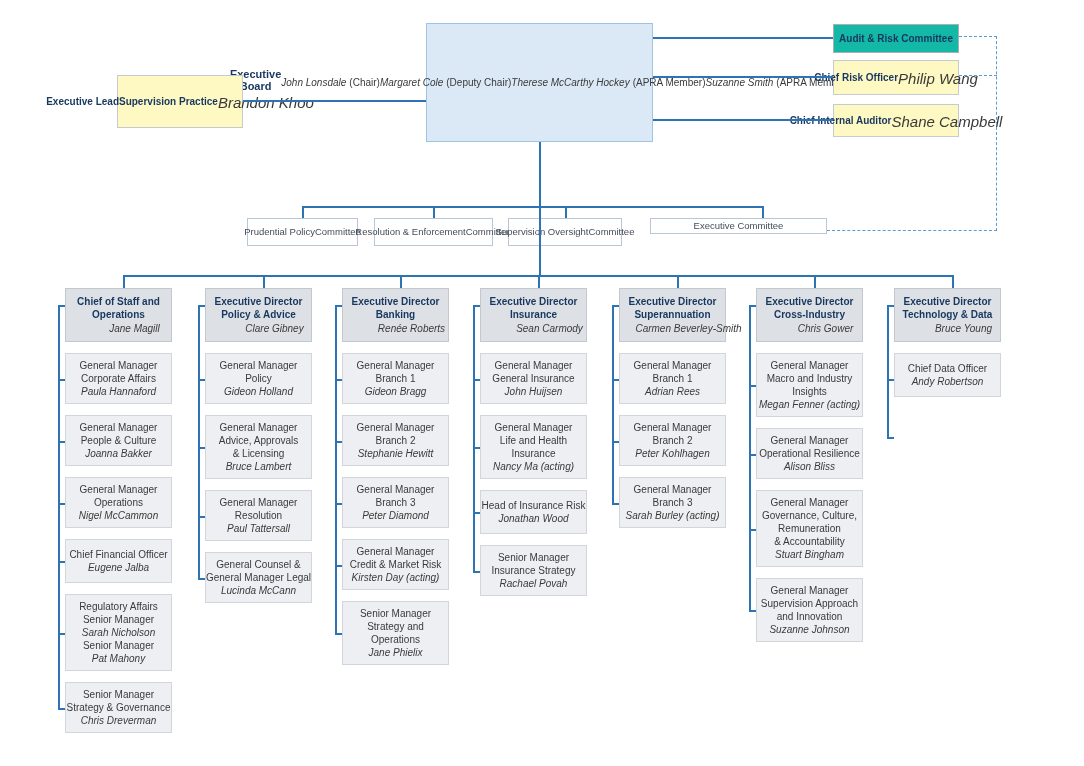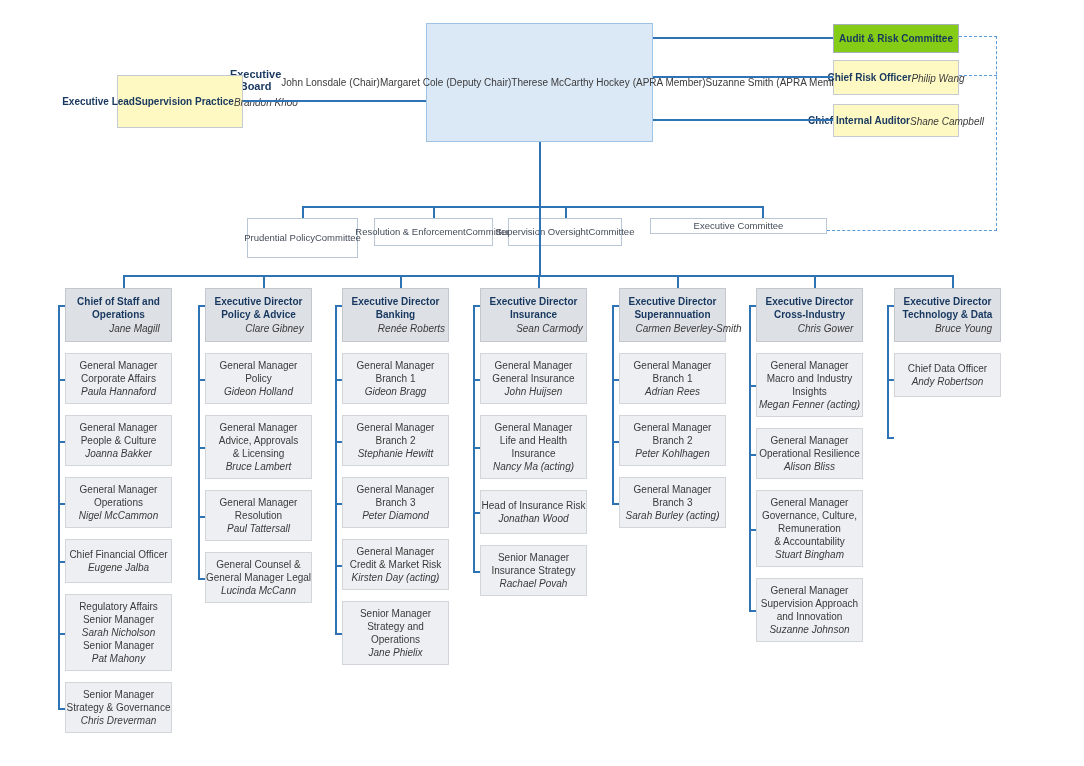--- a/index.html
+++ b/index.html
@@ -4,31 +4,31 @@
 <style>
   html,body{margin:0;padding:0;background:#fff;}
   #stage{position:relative;width:1084px;height:766px;background:#ffffff;
          font-family:"Liberation Sans",sans-serif;overflow:hidden;}
 
   
   .panel{position:absolute;box-sizing:border-box;display:flex;flex-direction:row;
          align-items:center;justify-content:center;text-align:center;}
   .blue {background:#dbe8f6;border:1.5px solid #9dc3e6;}
   .gray {background:#fef9c3;border:1px solid #c6cbd1;}
-  .white{background:#84cc16;border:1px solid #a9afb6;}
+  .white{background:#14b8a6;border:1px solid #a9afb6;}
   .cmte {background:#ffffff;border:1px solid #b9c6d5;}
 
   .bt{font-size:10px;font-weight:bold;color:#17375e;line-height:13px;white-space:nowrap;}
-  .bn{font-size:10px;font-style:italic;color:#3a3a3a;line-height:13px;margin-top:1px;white-space:nowrap;}
+  .bn{font-size:15px;font-style:italic;color:#3a3a3a;line-height:13px;margin-top:1px;white-space:nowrap;}
   .bn:empty{display:none;}
 
   
   #board .title{font-size:11px;font-weight:bold;color:#17375e;margin-bottom:5px;}
   .member{font-size:10px;color:#3a3a3a;line-height:19px;white-space:nowrap;}
-  .member .nm{}
+  .member .nm{font-style:italic;}
   .member .rl{margin-left:3px;}
 
   
   .cl{font-size:9.5px;line-height:12.5px;color:#454c59;white-space:nowrap;}
   .cl:empty{display:none;}
 
   
   .col{position:absolute;top:288px;width:107px;}
   .box{box-sizing:border-box;width:100%;display:flex;flex-direction:column;
        align-items:center;justify-content:center;text-align:center;}
@@ -71,21 +71,21 @@
   </div>
   <div class="panel gray" style="left:833px;top:60px;width:126px;height:35px">
     <div class="bt">Chief Risk Officer</div>
     <div class="bn">Philip Wang</div>
   </div>
   <div class="panel gray" style="left:833px;top:104px;width:126px;height:33px">
     <div class="bt">Chief Internal Auditor</div>
     <div class="bn">Shane Campbell</div>
   </div>
 
-  <div class="panel cmte" style="left:247px;top:218px;width:111px;height:40px">
+  <div class="panel cmte" style="left:247px;top:218px;width:111px;height:28px">
     <div class="cl">Prudential Policy</div>
     <div class="cl">Committee</div>
   </div>
   <div class="panel cmte" style="left:374px;top:218px;width:119px;height:28px">
     <div class="cl">Resolution &amp; Enforcement</div>
     <div class="cl">Committee</div>
   </div>
   <div class="panel cmte" style="left:508px;top:218px;width:114px;height:28px">
     <div class="cl">Supervision Oversight</div>
     <div class="cl">Committee</div>

